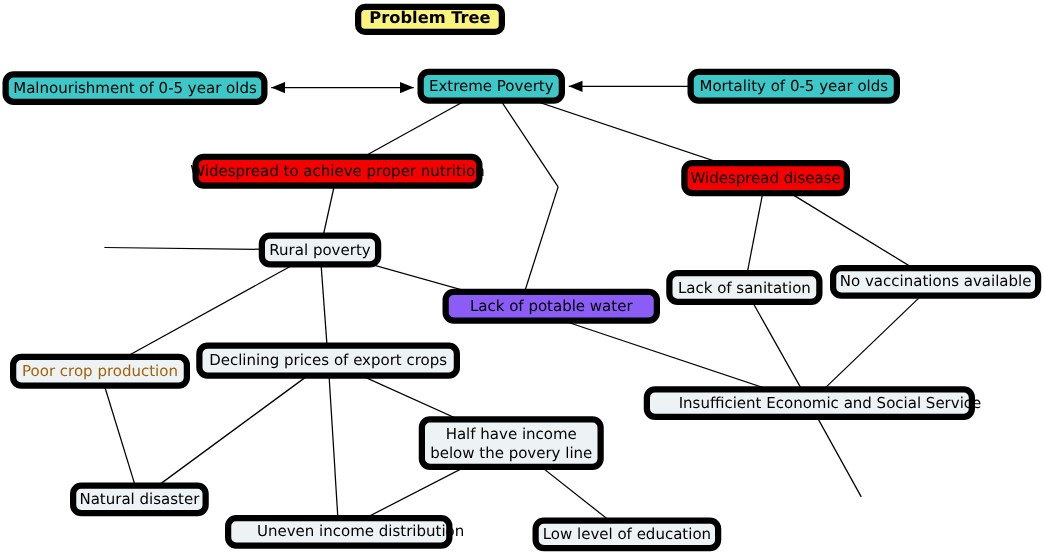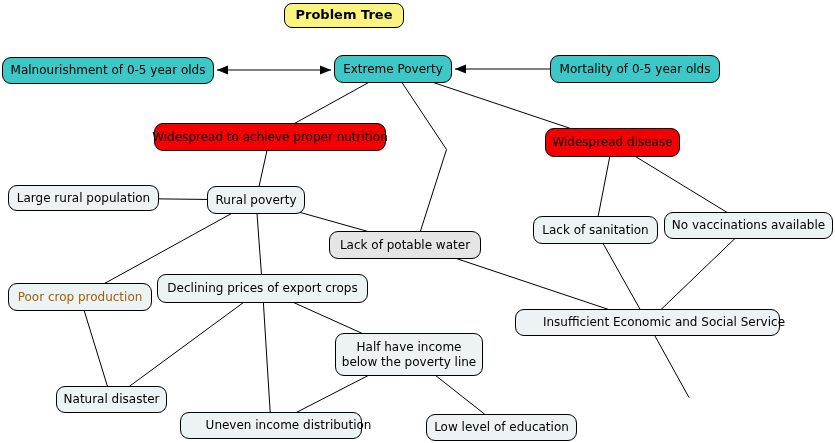--- a/index.html
+++ b/index.html
@@ -17,21 +17,21 @@
   }
   #edges-layer {
     position: absolute;
     left: 0;
     top: 0;
     z-index: 0;
   }
   .node {
     position: absolute;
     box-sizing: border-box;
-    border: 1px solid #0369a1;
+    border: 5px solid #0369a1;
     border-radius: 9px;
     display: flex;
     align-items: center;
     justify-content: center;
     text-align: center;
     font-size: 12px;
     line-height: 1.25;
     color: #000000;
     white-space: pre;
     z-index: 1;
@@ -77,26 +77,25 @@
       <line x1="409" y1="354.5" x2="271" y2="425.5" stroke="#000000" stroke-width="1"></line>
       <line x1="409" y1="354.5" x2="501.5" y2="427.5" stroke="#000000" stroke-width="1"></line>
     </svg>
 
 <div class="node kind-title" style="left: 284px; top: 3px; width: 120px; height: 25px; background: rgb(250, 244, 126); border-color: rgb(0, 0, 0); color: rgb(0, 0, 0);">Problem Tree</div>
     <div class="node kind-effect" style="left: 2px; top: 57px; width: 212px; height: 27px; background: rgb(62, 199, 199); border-color: rgb(0, 0, 0); color: rgb(0, 0, 0);">Malnourishment of 0-5 year olds</div>
     <div class="node kind-effect" style="left: 334px; top: 55px; width: 118px; height: 28px; background: rgb(62, 199, 199); border-color: rgb(0, 0, 0); color: rgb(0, 0, 0);">Extreme Poverty</div>
     <div class="node kind-effect" style="left: 550px; top: 55px; width: 170px; height: 28px; background: rgb(62, 199, 199); border-color: rgb(0, 0, 0); color: rgb(0, 0, 0);">Mortality of 0-5 year olds</div>
     <div class="node kind-cause" style="left: 154px; top: 123px; width: 232px; height: 28px; background: rgb(244, 0, 0); border-color: rgb(0, 0, 0); color: rgb(0, 0, 0);">Widespread to achieve proper nutrition</div>
     <div class="node kind-cause" style="left: 545px; top: 128px; width: 135px; height: 29px; background: rgb(244, 0, 0); border-color: rgb(0, 0, 0); color: rgb(0, 0, 0);">Widespread disease</div>
-    <div class="node kind-factor" style="left: 8px; top: 185px; width: 151px; height: 26px; background: rgb(237, 242, 244); border-color: rgb(0, 0, 0); color: rgb(0, 0, 0);">Large rural population</div>
     <div class="node kind-factor" style="left: 207px; top: 186px; width: 98px; height: 28px; background: rgb(237, 242, 244); border-color: rgb(0, 0, 0); color: rgb(0, 0, 0);">Rural poverty</div>
-    <div class="node kind-factor" style="left: 329px; top: 231px; width: 152px; height: 28px; background: #e5e5e5; border-color: rgb(0, 0, 0); color: rgb(0, 0, 0);">Lack of potable water</div>
+    <div class="node kind-factor" style="left: 354px; top: 231px; width: 174px; height: 28px; background: #8b5cf6; border-color: rgb(0, 0, 0); color: rgb(0, 0, 0);">Lack of potable water</div>
     <div class="node kind-factor" style="left: 533px; top: 216px; width: 125px; height: 28px; background: rgb(237, 242, 244); border-color: rgb(0, 0, 0); color: rgb(0, 0, 0);">Lack of sanitation</div>
     <div class="node kind-factor" style="left: 664px; top: 212px; width: 169px; height: 27px; background: rgb(237, 242, 244); border-color: rgb(0, 0, 0); color: rgb(0, 0, 0);">No vaccinations available</div>
     <div class="node kind-factor" style="left: 8px; top: 283px; width: 144px; height: 28px; background: rgb(237, 242, 244); border-color: rgb(0, 0, 0); color: #a16207;">Poor crop production</div>
     <div class="node kind-factor" style="left: 157px; top: 274px; width: 211px; height: 29px; background: rgb(237, 242, 244); border-color: rgb(0, 0, 0); color: rgb(0, 0, 0);">Declining prices of export crops</div>
     <div class="node kind-factor" style="left: 515px; top: 309px; width: 265px; height: 27px; background: rgb(237, 242, 244); border-color: rgb(0, 0, 0); color: rgb(0, 0, 0); padding-left: 36px;">Insufficient Economic and Social Service</div>
     <div class="node kind-factor" style="left: 335px; top: 333px; width: 148px; height: 43px; background: rgb(237, 242, 244); border-color: rgb(0, 0, 0); color: rgb(0, 0, 0);">Half have income
-below the poverty line</div>
+below the povery line</div>
     <div class="node kind-factor" style="left: 56px; top: 386px; width: 111px; height: 27px; background: rgb(237, 242, 244); border-color: rgb(0, 0, 0); color: rgb(0, 0, 0);">Natural disaster</div>
     <div class="node kind-factor" style="left: 180px; top: 412px; width: 182px; height: 27px; background: rgb(237, 242, 244); border-color: rgb(0, 0, 0); color: rgb(0, 0, 0); padding-left: 38px;">Uneven income distribution</div>
     <div class="node kind-factor" style="left: 426px; top: 414px; width: 151px; height: 27px; background: rgb(237, 242, 244); border-color: rgb(0, 0, 0); color: rgb(0, 0, 0);">Low level of education</div>
   </div>
 
 </body></html>

